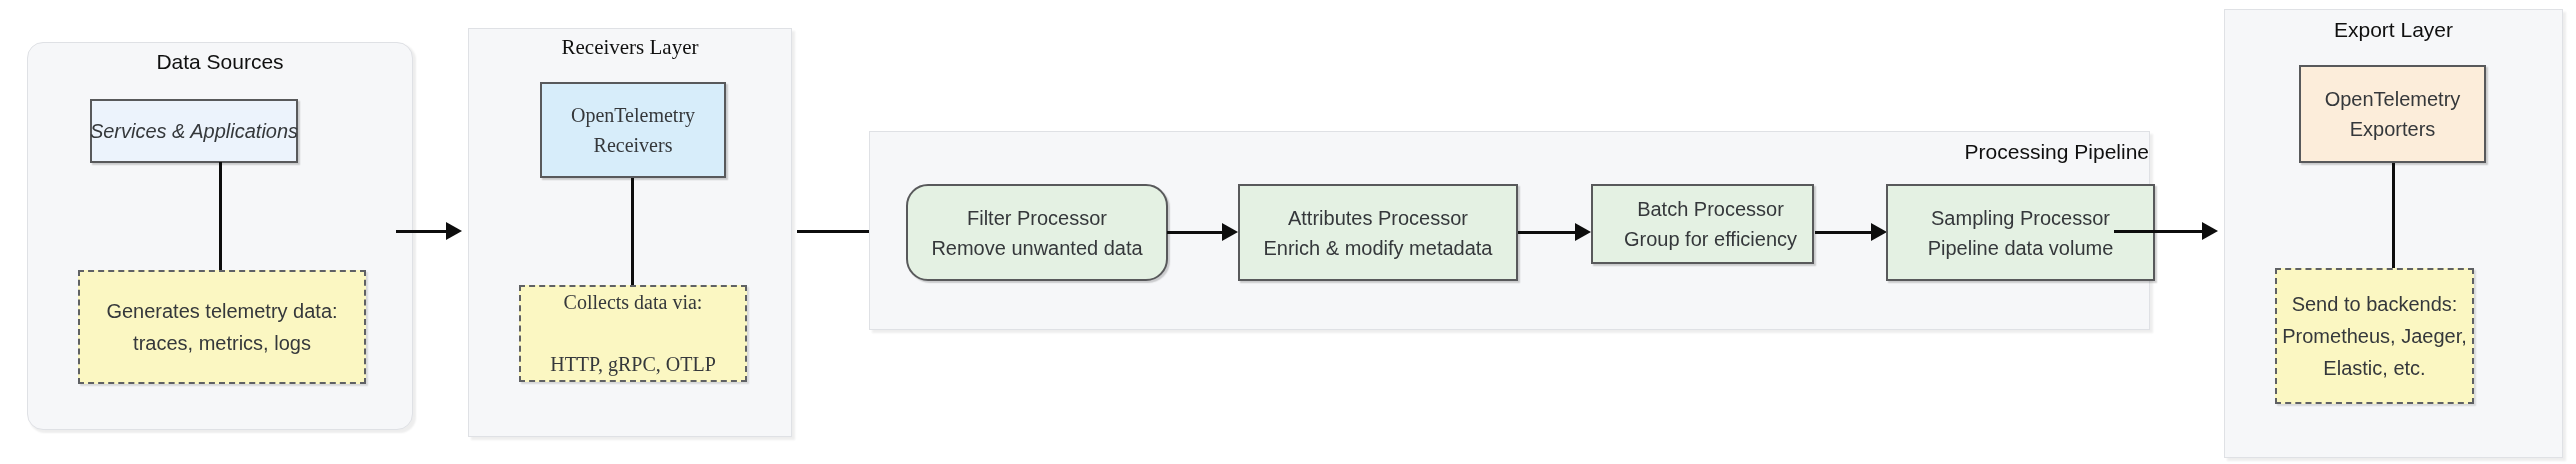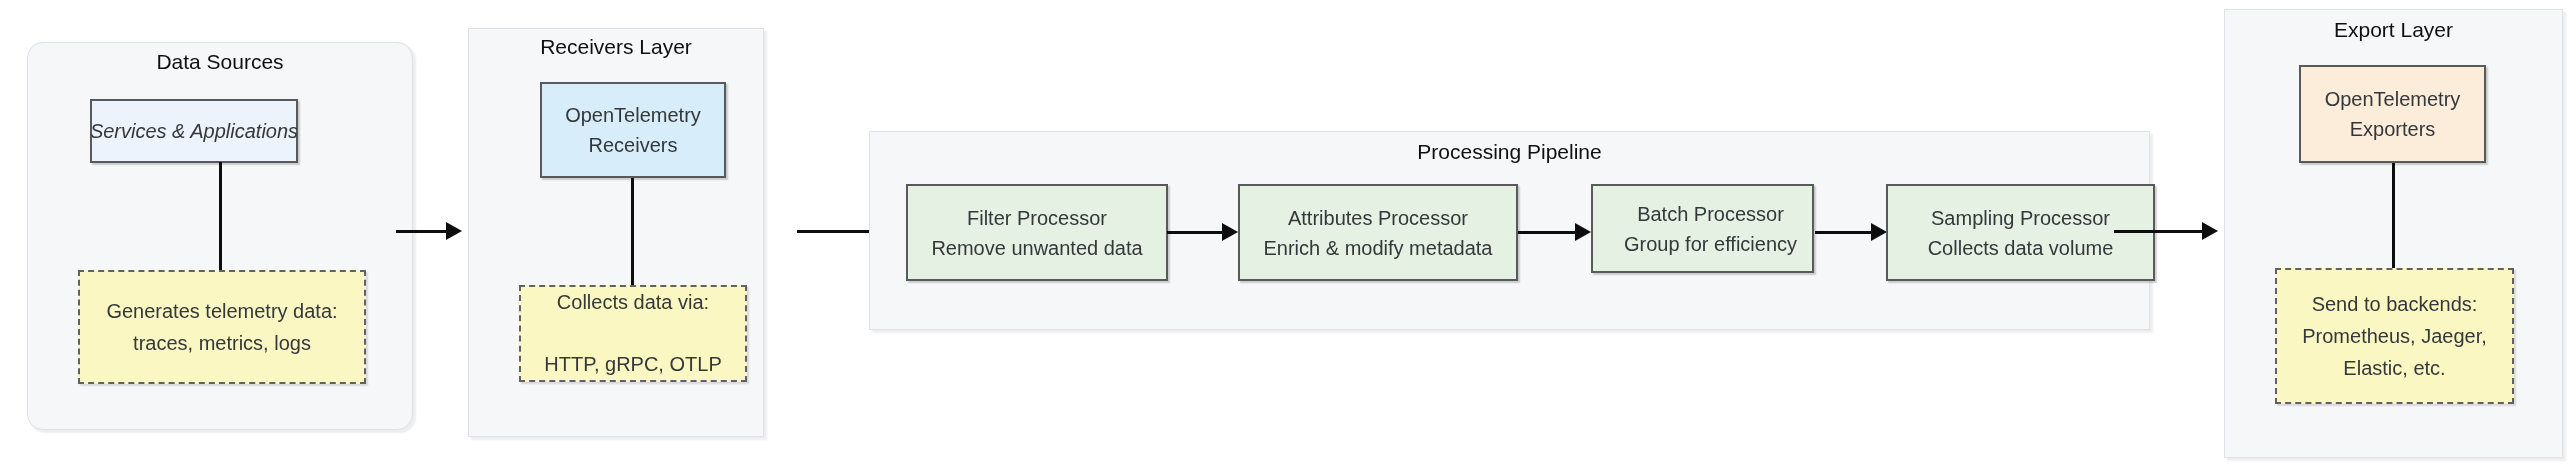--- a/index.html
+++ b/index.html
@@ -80,21 +80,21 @@
       <span>Generates telemetry data:</span>
       <span>traces, metrics, logs</span>
     </div>
   </div>
 
   <div class="arrow" style="left:396px;top:222px;width:66px;">
     <div class="shaft"></div>
     <div class="head"></div>
   </div>
 
-  <div class="container" style="left:468px;top:27.5px;width:296px;height:409px;">
+  <div class="container" style="left:468px;top:27.5px;width:324px;height:409px;font-family:Liberation Serif, serif;">
     <div class="ctitle">Receivers Layer</div>
 
     <div class="node fill-blue" style="left:71px;top:53px;width:186px;height:96px;">
       <span>OpenTelemetry</span>
       <span>Receivers</span>
     </div>
 
     <div class="vline" style="left:162px;top:149px;height:107px;"></div>
 
     <div class="note" style="left:50px;top:256px;width:228px;height:97px;gap:30px;">
@@ -102,74 +102,74 @@
       <span>HTTP, gRPC, OTLP</span>
     </div>
   </div>
 
   <div class="arrow" style="left:797px;top:222px;width:102px;">
     <div class="shaft"></div>
     <div class="head"></div>
   </div>
 
   <div class="container" style="left:869px;top:131px;width:1281px;height:199px;">
-    <div class="ctitle" style="padding-top:8px;">Processing Pipeline</div>
+    <div class="ctitle" style="padding-top:8px;text-align:right;">Processing Pipeline</div>
 
-    <div class="node fill-green" style="left:36px;top:52px;width:262px;height:97px;">
+    <div class="node fill-green" style="left:36px;top:52px;width:262px;height:97px;border-radius:22px;">
       <span>Filter Processor</span>
       <span>Remove unwanted data</span>
     </div>
 
     <div class="arrow" style="left:297px;top:91px;width:71px;">
       <div class="shaft"></div>
       <div class="head"></div>
     </div>
 
     <div class="node fill-green" style="left:368px;top:52px;width:280px;height:97px;">
       <span>Attributes Processor</span>
       <span>Enrich &amp; modify metadata</span>
     </div>
 
     <div class="arrow" style="left:648px;top:91px;width:73px;">
       <div class="shaft"></div>
       <div class="head"></div>
     </div>
 
-    <div class="node fill-green" style="left:721px;top:52px;width:223px;height:89px;padding-left:16px;">
+    <div class="node fill-green" style="left:721px;top:52px;width:223px;height:80px;padding-left:16px;">
       <span>Batch Processor</span>
       <span>Group for efficiency</span>
     </div>
 
     <div class="arrow" style="left:945px;top:91px;width:72px;">
       <div class="shaft"></div>
       <div class="head"></div>
     </div>
 
     <div class="node fill-green" style="left:1016px;top:52px;width:269px;height:97px;">
       <span>Sampling Processor</span>
-      <span>Collects data volume</span>
+      <span>Pipeline data volume</span>
     </div>
   </div>
 
   <div class="arrow" style="left:2114px;top:222px;width:104px;">
     <div class="shaft"></div>
     <div class="head"></div>
   </div>
 
   <div class="container" style="left:2224px;top:9.4px;width:339px;height:449px;">
     <div class="ctitle" style="padding-top:8px;">Export Layer</div>
 
     <div class="node fill-peach" style="left:74px;top:55px;width:187px;height:98px;">
       <span>OpenTelemetry</span>
       <span>Exporters</span>
     </div>
 
     <div class="vline" style="left:167px;top:153px;height:105px;"></div>
 
-    <div class="note" style="left:50px;top:258px;width:239px;height:136px;">
+    <div class="note" style="left:50px;top:258px;width:199px;height:136px;">
       <span>Send to backends:</span>
       <span>Prometheus, Jaeger,</span>
       <span>Elastic, etc.</span>
     </div>
   </div>
 
 </div>
 
 
 </body></html>

